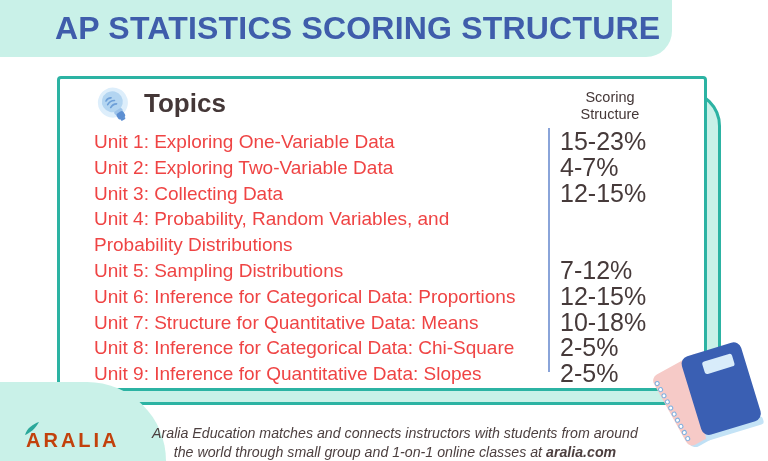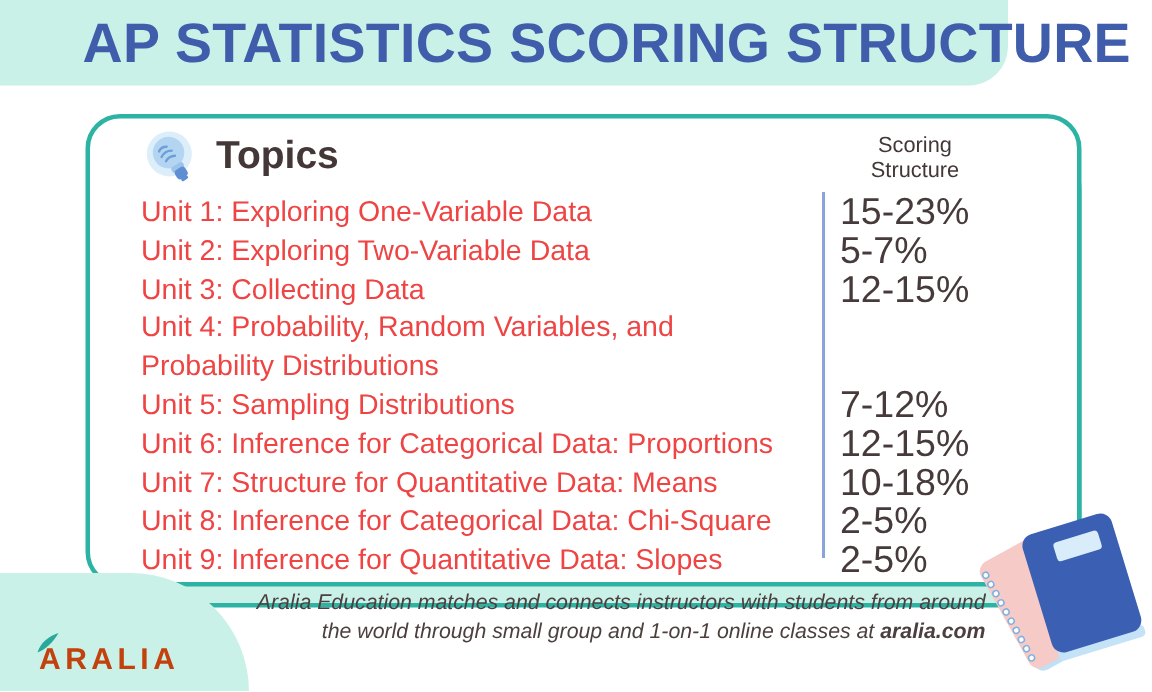--- a/index.html
+++ b/index.html
@@ -7,30 +7,30 @@
     position:relative;width:768px;height:461px;overflow:hidden;background:#ffffff;
     font-family:"Liberation Sans",sans-serif;color:#463a3a;
   }
   
   .banner{
     position:absolute;left:0;top:0;width:672px;height:57px;
     background:#c9f1e8;border-radius:0 0 26px 0;
   }
   .banner h1{
     position:absolute;left:55px;top:0;margin:0;line-height:57px;
-    font-size:37px;font-weight:800;letter-spacing:0.2px;color:#3f5dab;white-space:nowrap;
+    font-size:32px;font-weight:800;letter-spacing:0.2px;color:#3f5dab;white-space:nowrap;
   }
   
   .card-shadow{
     position:absolute;left:71px;top:90px;width:644px;height:309px;
     background:#c9f1e8;border:3px solid #2cb3a3;border-radius:36px;
   }
   .card{
     position:absolute;left:57px;top:76px;width:644px;height:309px;
-    background:#ffffff;border:3px solid #2cb3a3;border-radius:23px;padding-left:14px;
+    background:#ffffff;border:3px solid #2cb3a3;border-radius:4px;
   }
   .topics-heading{
     position:absolute;left:84px;top:9px;font-size:26px;font-weight:800;color:#443737;
   }
   .bulb{position:absolute;left:34px;top:6px;width:42px;height:42px;}
   .scoring-header{
     position:absolute;left:495px;top:10px;width:110px;text-align:center;
     font-size:14.5px;font-weight:400;line-height:17px;color:#443737;
   }
   .divider{
@@ -48,21 +48,21 @@
   .logo{
     position:absolute;left:26px;top:428px;display:flex;align-items:center;
     color:#c2410c;
   }
   .logo .brand{
     font-size:20px;font-weight:600;letter-spacing:3px;line-height:24px;
   }
   .leaf{position:absolute;left:-2px;top:-7px;width:18px;height:16px;}
   
   .tagline{
-    position:absolute;left:133px;top:393px;width:524px;text-align:right;
+    position:absolute;left:133px;top:424px;width:524px;text-align:center;
     font-style:italic;font-size:14.2px;line-height:19px;color:#4c3f3f;
   }
   .tagline b{font-weight:700;}
   
   .notebooks{position:absolute;left:652px;top:326px;width:116px;height:135px;z-index:5;}
 </style>
 </head>
 <body>
 
 <div class="stage">
@@ -98,21 +98,21 @@
         <div class="trow">
           <div class="tcell-topic">
             <div>Unit 1: Exploring One-Variable Data</div>
           </div>
           <div class="tcell-value">15-23%</div>
         </div>
         <div class="trow">
           <div class="tcell-topic">
             <div>Unit 2: Exploring Two-Variable Data</div>
           </div>
-          <div class="tcell-value">5-7%</div>
+          <div class="tcell-value">4-7%</div>
         </div>
         <div class="trow">
           <div class="tcell-topic">
             <div>Unit 3: Collecting Data</div>
           </div>
           <div class="tcell-value">12-15%</div>
         </div>
         <div class="trow">
           <div class="tcell-topic">
             <div>Unit 4: Probability, Random Variables, and</div>

